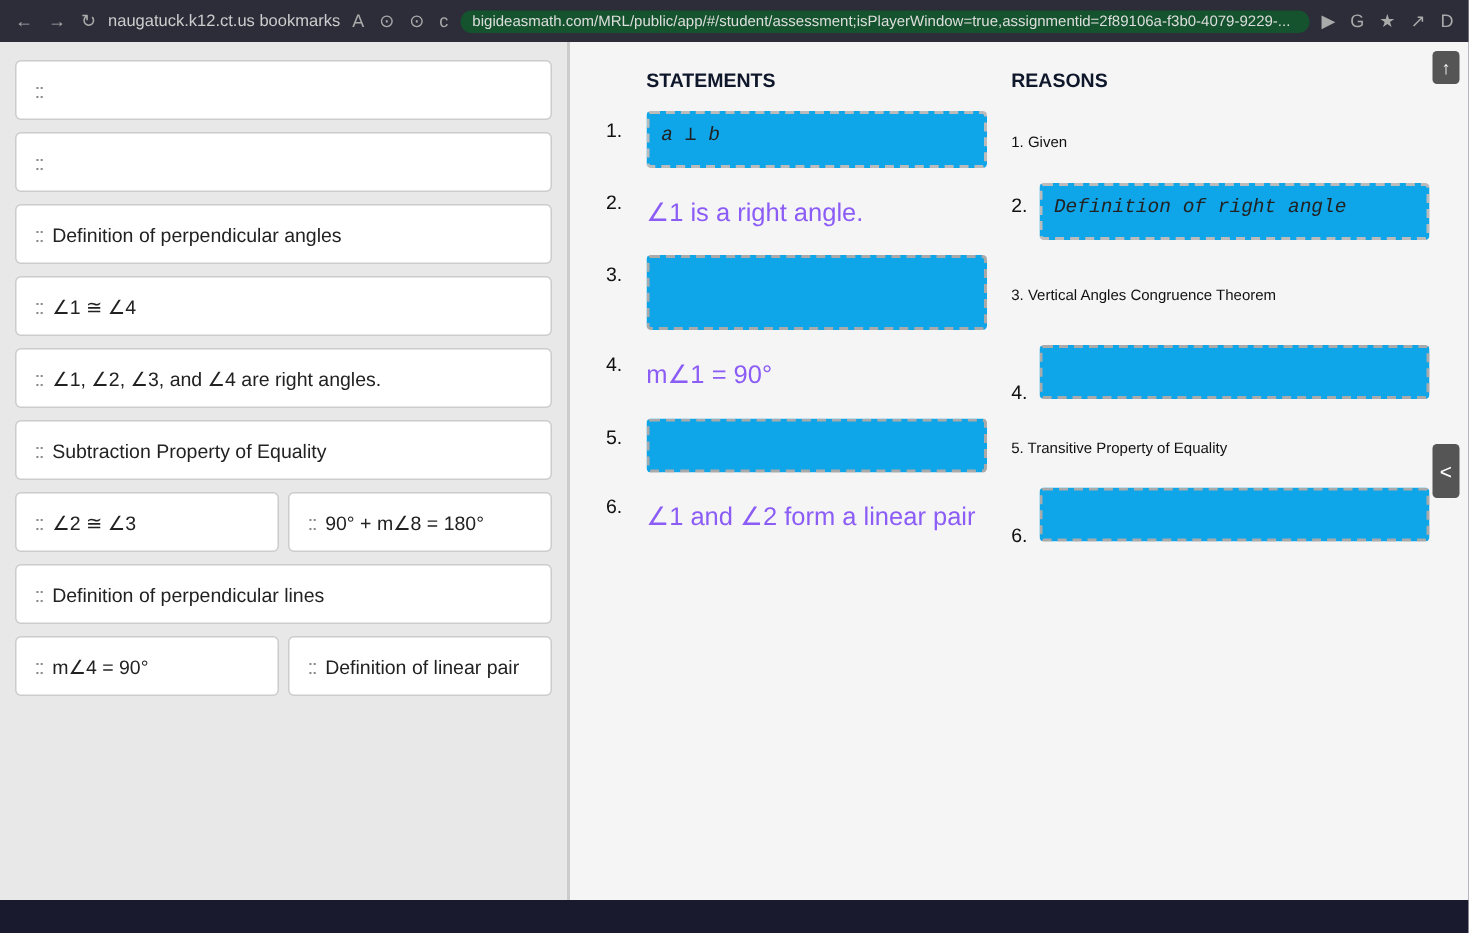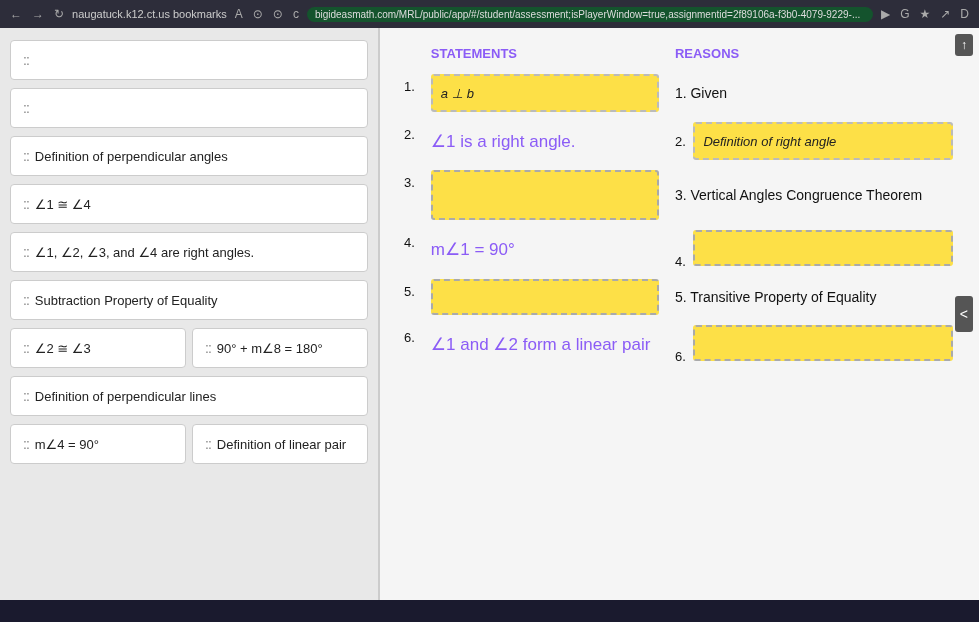--- a/index.html
+++ b/index.html
@@ -97,65 +97,66 @@
 
     .proof-table {
       width: 100%;
       border-collapse: collapse;
     }
 
     .proof-table .col-header {
       font-weight: bold;
       font-size: 13px;
       padding: 4px 8px 8px 8px;
-      color: #8b5cf6;
+      color: #0f172a;
       text-align: left;
     }
 
     .proof-table td {
       padding: 5px 8px;
       vertical-align: middle;
       font-size: 13px;
       color: #111;
     }
 
     .proof-table .row-num {
       font-weight: normal;
       width: 30px;
       vertical-align: top;
       padding-top: 10px;
       font-size: 13px;
     }
 
     .drop-box {
       border: 2px dashed #aaa;
-      background: #fde047;
+      background: #0ea5e9;
       min-height: 38px;
       width: 100%;
       border-radius: 3px;
       padding: 6px 8px;
       font-size: 13px;
       color: #555;
       display: flex;
-      align-items: center;
+      align-items: flex-start;
+      font-family: Liberation Mono, monospace;
     }
 
     .drop-box.filled {
       border-color: #bbb;
       color: #222;
       font-style: italic;
     }
 
     .statement-text {
       font-size: 17px;
       color: #8b5cf6;
     }
 
     .reason-text {
-      font-size: 14px;
+      font-size: 10px;
       color: #111;
     }
 
     .nav-arrow {
       position: absolute;
       right: 6px;
       top: 50%;
       transform: translateY(-50%);
       background: #555;
       color: white;

